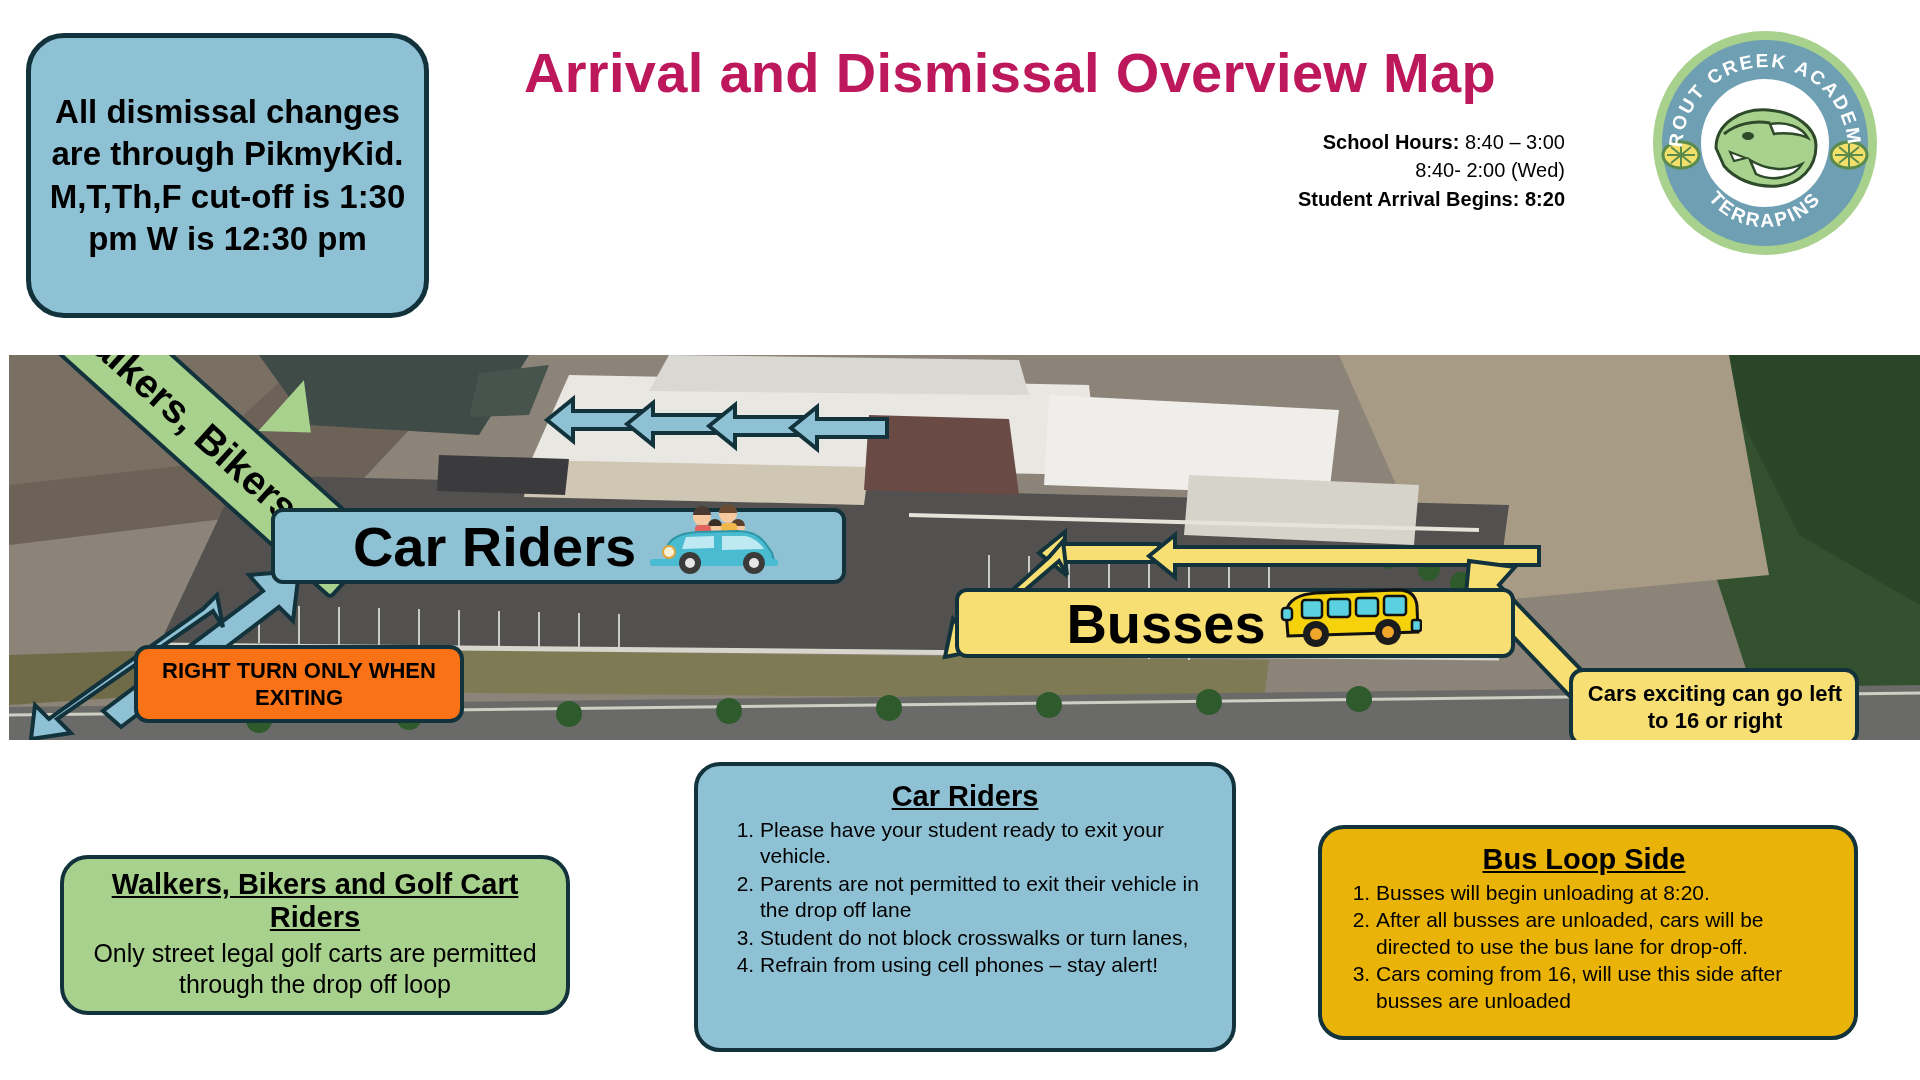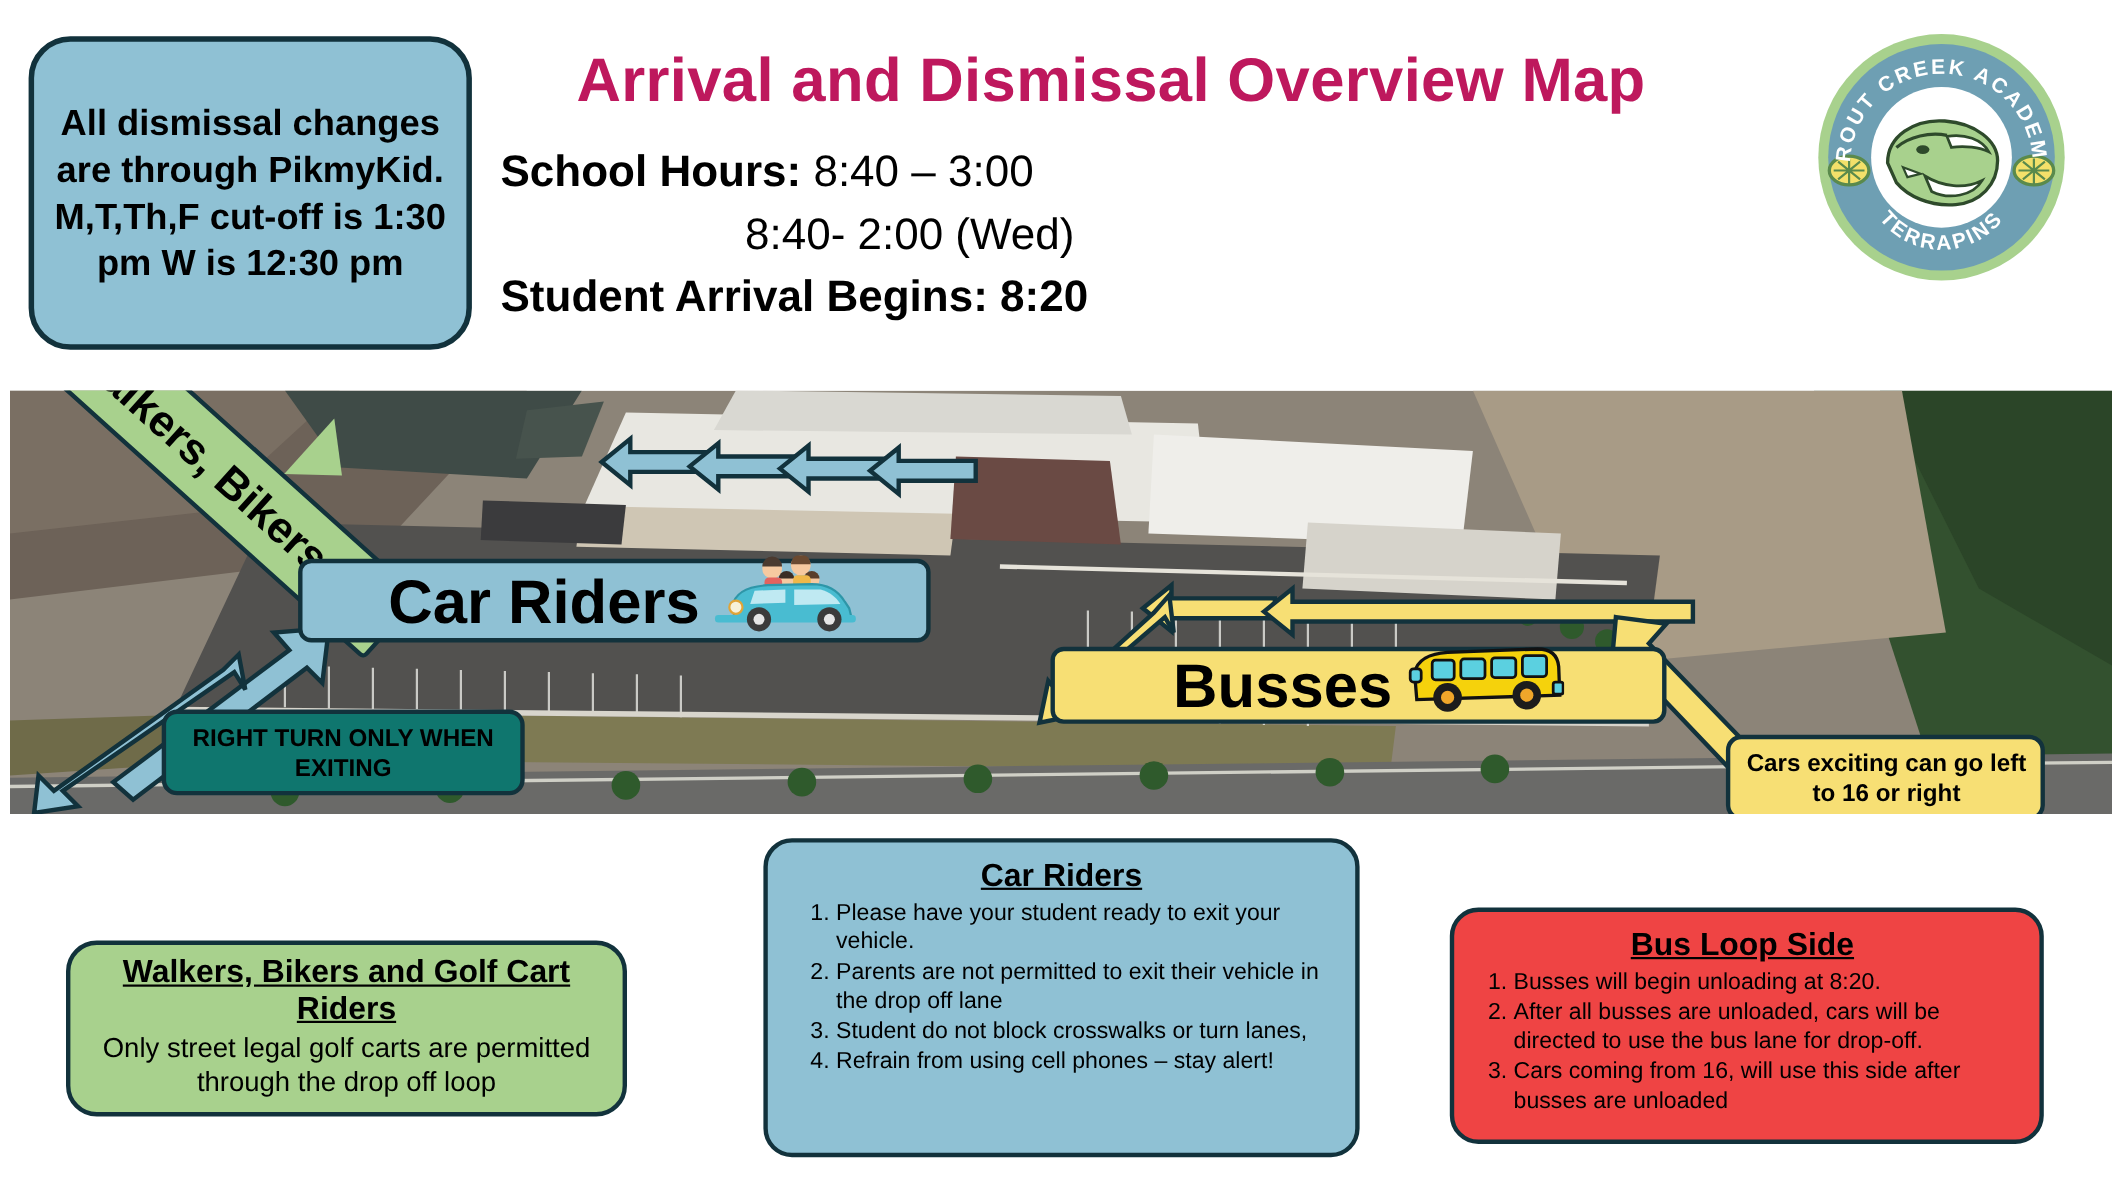--- a/index.html
+++ b/index.html
@@ -23,22 +23,22 @@
   }
   #dismissal-callout .txt{
     font-size:33px;font-weight:bold;line-height:1.28;color:#000;padding:0 14px;
   }
   #title{
     position:absolute;left:455px;top:40px;width:1110px;
     text-align:center;font-size:56px;font-weight:bold;color:#be185d;
     letter-spacing:.3px;
   }
   #hours-block{
-    position:absolute;left:455px;top:128px;width:1110px;text-align:left;
-    font-size:40px;color:#000;line-height:1.42;
+    position:absolute;left:455px;top:128px;width:1110px;text-align:right;
+    font-size:20px;color:#000;line-height:1.42;
   }
   #hours-block .row{display:block;white-space:pre;}
   #hours-block b{font-weight:bold;}
 
   
   #logo{
     position:absolute;left:1650px;top:28px;width:230px;height:230px;
   }
 
   
@@ -78,21 +78,21 @@
     border-left:40px solid #a8d18d;
     transform:rotate(42deg);
   }
 
   .map-note{
     position:absolute;border:4px solid #12323c;border-radius:14px;
     display:flex;align-items:center;justify-content:center;text-align:center;
     box-sizing:border-box;font-weight:bold;font-size:22px;line-height:1.25;color:#000;
     padding:6px 10px;
   }
-  #note-right-turn{left:138px;top:290px;width:330px;height:78px;background:#0f766e;}
+  #note-right-turn{left:125px;top:290px;width:330px;height:78px;background:#f97316;}
   #note-exit{left:1560px;top:313px;width:290px;height:78px;background:#f7df74;padding-left:12px;}
 
   
   .arrow{position:absolute;}
   .arrow svg{display:block;overflow:visible;}
 
   
   .card{
     position:absolute;border:4px solid #12323c;border-radius:26px;
     box-sizing:border-box;padding:14px 20px 16px 20px;color:#000;
@@ -101,21 +101,21 @@
     text-align:center;font-weight:bold;font-size:29px;text-decoration:underline;
     margin-bottom:4px;
   }
   .card ol{margin:0;padding-left:42px;font-size:21px;line-height:1.26;}
   .card ol li{margin:0 0 1px 0;}
   .card .plain{font-size:25px;text-align:center;line-height:1.26;}
 
   #card-walkers{left:60px;top:855px;width:510px;height:160px;background:#a8d18d;
     display:flex;flex-direction:column;justify-content:center;border-radius:28px;}
   #card-carriders{left:694px;top:762px;width:542px;height:290px;background:#8fc1d4;}
-  #card-busloop{left:1318px;top:825px;width:540px;height:215px;background:#ef4444;padding-left:12px;}
+  #card-busloop{left:1318px;top:825px;width:540px;height:215px;background:#eab308;padding-left:12px;}
 </style>
 </head>
 <body>
 
 <div id="header">
 
   <div id="dismissal-callout">
     <div class="txt">All dismissal changes are through PikmyKid. M,T,Th,F cut-off is 1:30 pm W is 12:30 pm</div>
   </div>
 

